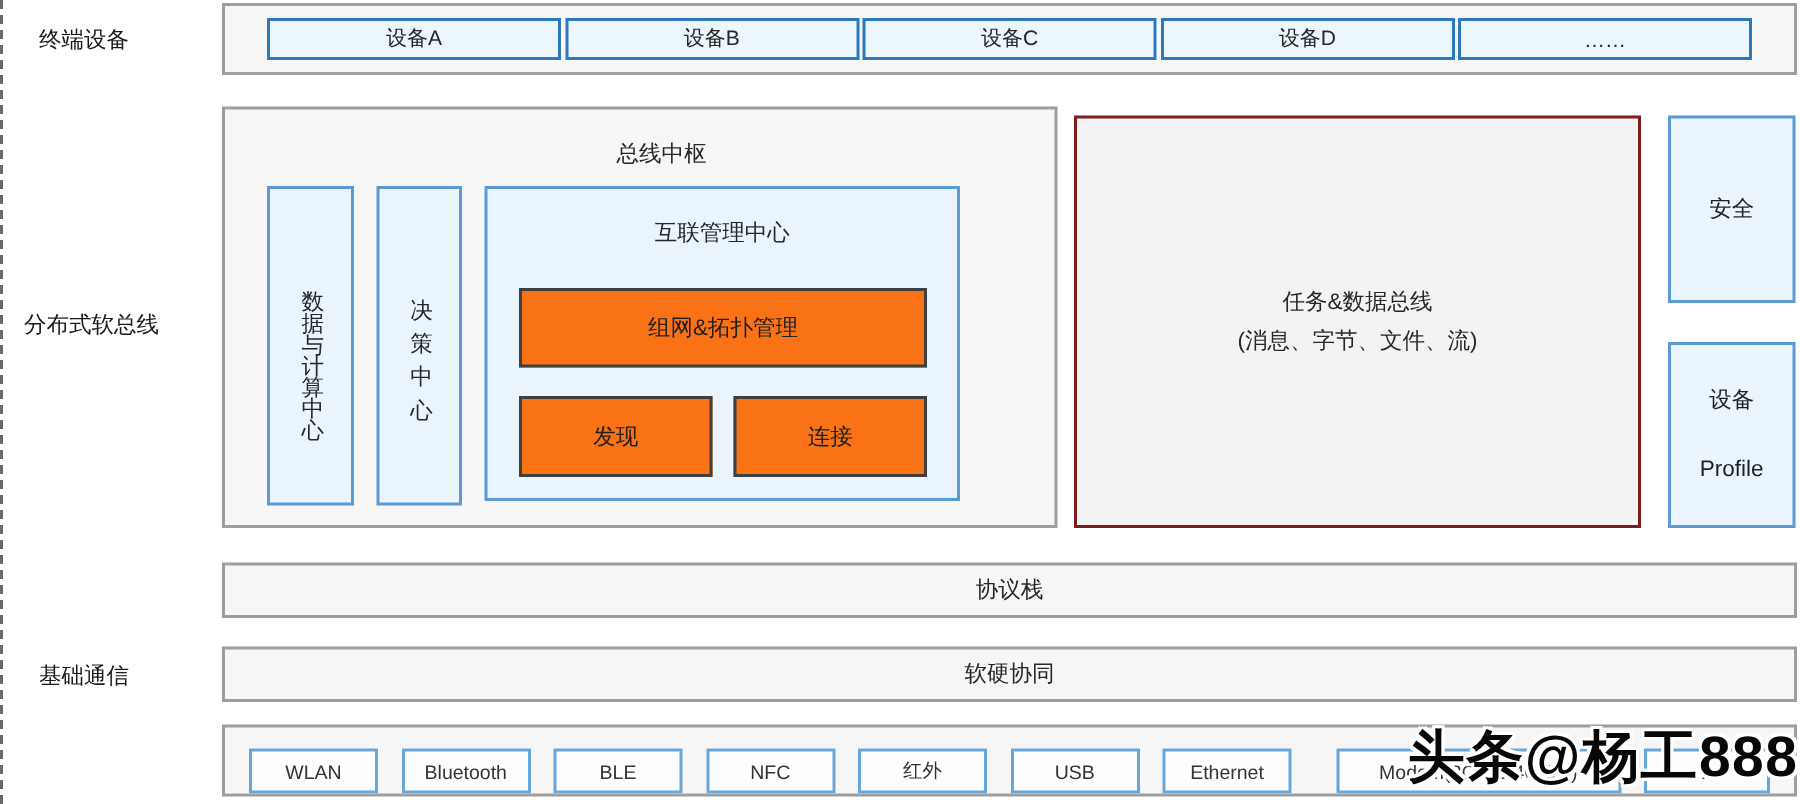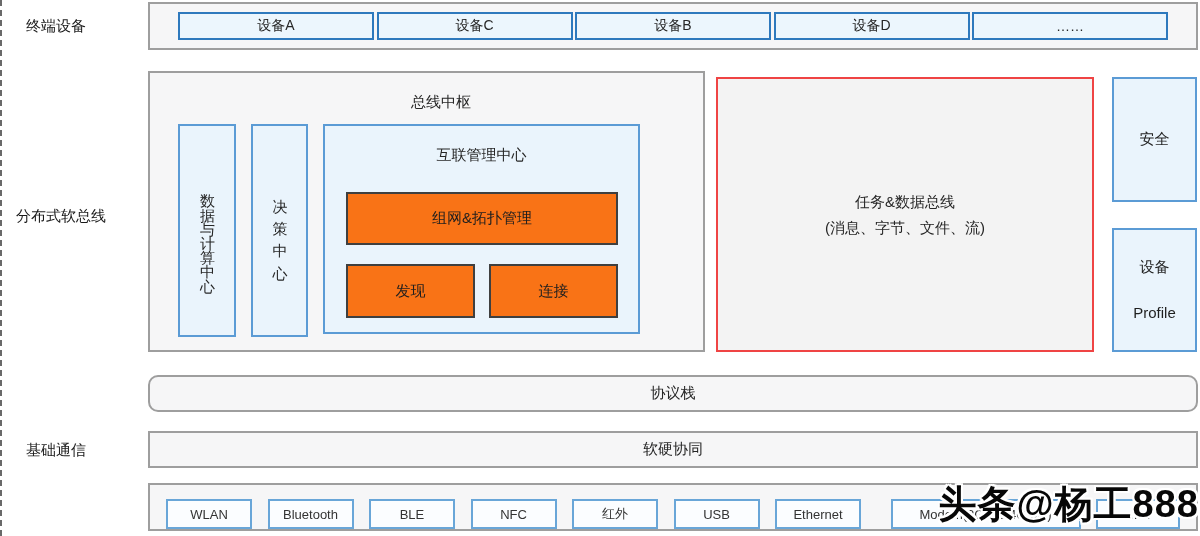--- a/index.html
+++ b/index.html
@@ -21,21 +21,21 @@
 
   .panel-title { position:absolute; left:0; right:0; text-align:center; font-size:15px; color:#262626; }
 
   .blue-box { position:absolute; background:#eaf4fc; border:2px solid #5b9bd5; box-sizing:border-box;
               display:flex; align-items:center; justify-content:center; }
   .vtext { writing-mode:vertical-lr; text-orientation:upright; font-size:15px; color:#262626; }
 
   .white-box { position:absolute; background:#f97316; border:2px solid #3f3f3f; box-sizing:border-box;
                display:flex; align-items:center; justify-content:center; font-size:15px; color:#1f1f1f; }
 
-  .taskbus { position:absolute; background:#f3f3f3; border:2px solid #ef4444; box-sizing:border-box;
+  .taskbus { position:absolute; background:#f3f3f3; border:2px solid #7f1d1d; box-sizing:border-box;
              display:flex; flex-direction:column; align-items:center; justify-content:center;
              font-size:15px; color:#262626; line-height:1.7; }
 
   .bar { display:flex; align-items:center; justify-content:center; font-size:15px; color:#262626; }
 
   
   .proto-row { display:flex; align-items:flex-start; justify-content:space-between; padding:14px 16px 0 16px; }
   .proto-box {
     height:30px; background:#fbfdff; border:2px solid #69a6d8; box-sizing:border-box;
     display:flex; align-items:center; justify-content:center; font-size:13px; color:#333; white-space:nowrap;
@@ -58,22 +58,22 @@
 <div id="stage">
 
   <div class="left-line"></div>
 
   <div class="side-label" style="left:26px; top:17px;">终端设备</div>
   <div class="side-label" style="left:16px; top:207px;">分布式软总线</div>
   <div class="side-label" style="left:26px; top:441px;">基础通信</div>
 
   <div class="gray-panel device-row" style="left:148px; top:2px; width:1050px; height:48px;">
     <div class="device-box">设备A</div>
+    <div class="device-box">设备B</div>
     <div class="device-box">设备C</div>
-    <div class="device-box">设备B</div>
     <div class="device-box">设备D</div>
     <div class="device-box">……</div>
   </div>
 
   <div class="gray-panel" style="left:148px; top:71px; width:557px; height:281px;">
     <div class="panel-title" style="top:20px;padding-left:29px;">总线中枢</div>
 
     <div class="blue-box" style="left:28px; top:51px; width:58px; height:213px;">
       <span class="vtext" style="letter-spacing:14px;">数据与计算中心</span>
     </div>
@@ -94,21 +94,21 @@
     <span class="line">任务&amp;数据总线</span>
     <span class="line">(消息、字节、文件、流)</span>
   </div>
 
   <div class="blue-box" style="left:1112px; top:77px; width:85px; height:125px; font-size:15px;">安全</div>
   <div class="blue-box" style="left:1112px; top:228px; width:85px; height:124px; flex-direction:column; font-size:15px; line-height:1.5;gap:23px;">
     <span class="line">设备</span>
     <span class="line">Profile</span>
   </div>
 
-  <div class="gray-panel bar" style="left:148px; top:375px; width:1050px; height:37px;border-radius:10px;">协议栈</div>
+  <div class="gray-panel bar" style="left:148px; top:375px; width:1050px; height:37px;">协议栈</div>
 
   <div class="gray-panel bar" style="left:148px; top:431px; width:1050px; height:37px;">软硬协同</div>
 
   <div class="gray-panel proto-row" style="left:148px; top:483px; width:1050px; height:48px;">
     <div class="proto-box proto-sm">WLAN</div>
     <div class="proto-box proto-sm">Bluetooth</div>
     <div class="proto-box proto-sm">BLE</div>
     <div class="proto-box proto-sm">NFC</div>
     <div class="proto-box proto-sm">红外</div>
     <div class="proto-box proto-sm">USB</div>

